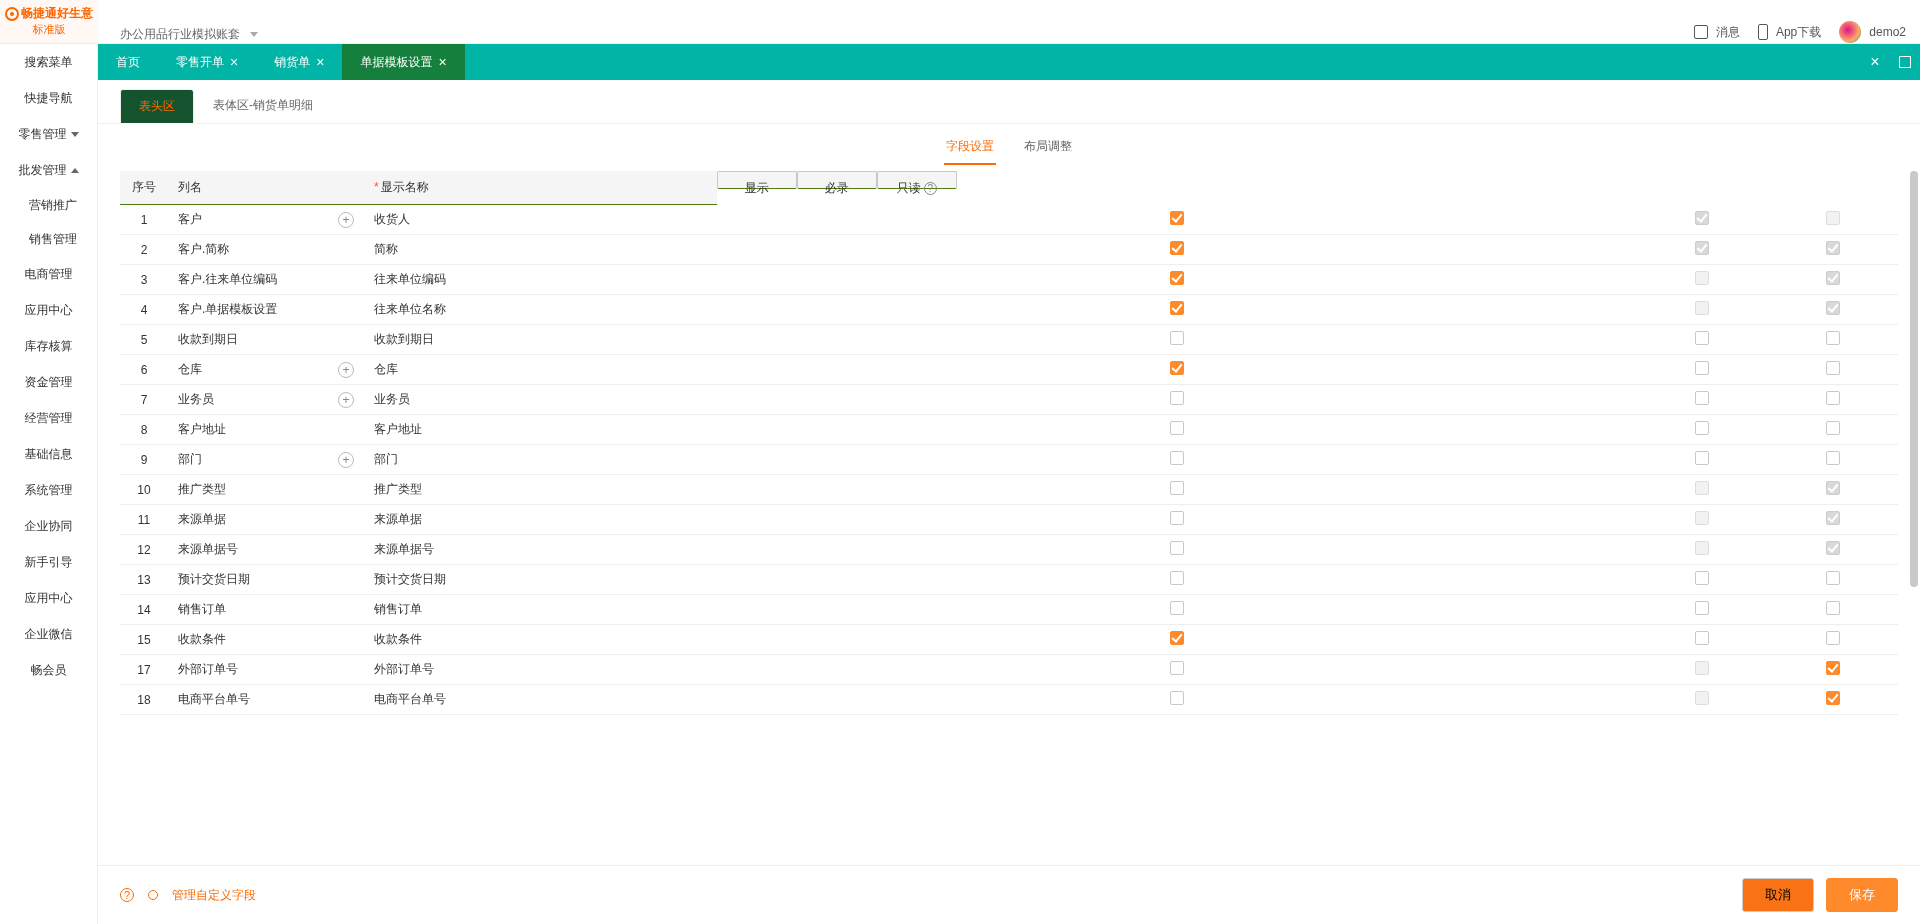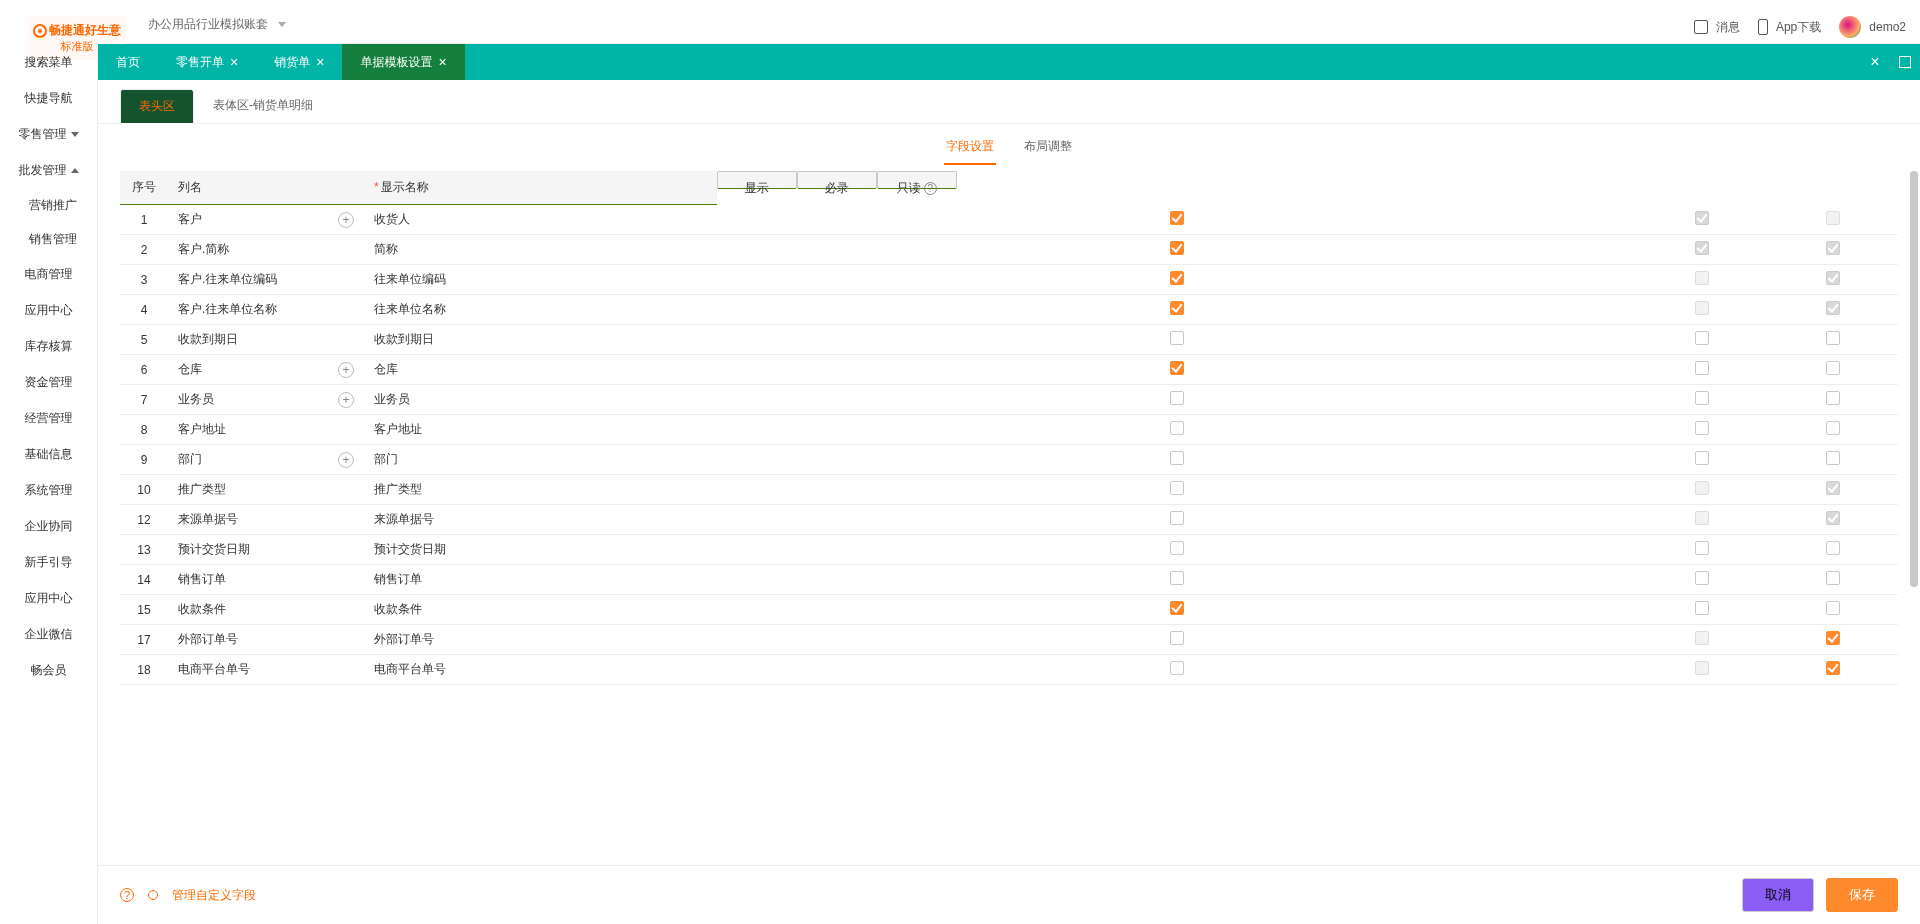--- a/index.html
+++ b/index.html
@@ -2,24 +2,23 @@
 <html><head>
 <meta charset="utf-8">
 <style>
 * { box-sizing: border-box; margin: 0; padding: 0; }
 html, body { height: 100%; font-family: "Microsoft YaHei", Arial, sans-serif; font-size: 12px; color: #333; background: #fff; }
 
 
 .top-header {
   height: 44px;
   display: flex;
-  align-items: flex-start;
-  padding: 16px 14px 0 0;
+  align-items: flex-end;
+  padding: 4px 14px 0 0;
   border-bottom: 1px solid #eee;
-  margin-left: 28px;
 }
 .logo-block {
   width: 98px;
   height: 44px;
   background: #fff8f4;
   display: flex;
   flex-direction: column;
   align-items: center;
   justify-content: center;
   gap: 0;
@@ -226,21 +225,21 @@
 .gear{
   width:14px;height:14px; position:relative; display:inline-block;
 }
 .gear::before{
   content:""; position:absolute; inset:2px; border:1.5px solid #ff6a00; border-radius:50%;
 }
 .footer-link{ color:#ff6a00; cursor:pointer;}
 .btn{
   padding:7px 22px; border-radius:3px; cursor:pointer; font-size:13px;
 }
-.btn-default{ border:1px solid #ccc; background:#8b5cf6;}
+.btn-default{ border:1px solid #ccc; background:#f97316;}
 .btn-primary{ border:1px solid #ff8a2b; background:#ff8a2b; color:#fff;}
 .footer .spacer{ flex:1;}
 
 
 .fake-scroll{
   position:absolute; right:2px; top:0; bottom:0; width:8px;
 }
 .fake-scroll .thumb{
   position:absolute; left:0; right:0; top:0; height:60%;
   background:#c9c9c9; border-radius:4px;
@@ -412,21 +411,21 @@
               <td class="center">3</td>
               <td>客户.往来单位编码</td>
               <td class="center"></td>
               <td>往来单位编码</td>
               <td class="center"><span class="chk on"></span></td>
               <td class="center"><span class="chk dis"></span></td>
               <td class="center"><span class="chk on dis"></span></td>
             </tr>
             <tr>
               <td class="center">4</td>
-              <td>客户.往来单位名称</td>
+              <td>客户.单据模板设置</td>
               <td class="center"></td>
               <td>往来单位名称</td>
               <td class="center"><span class="chk on"></span></td>
               <td class="center"><span class="chk dis"></span></td>
               <td class="center"><span class="chk on dis"></span></td>
             </tr>
             <tr>
               <td class="center">5</td>
               <td>收款到期日</td>
               <td class="center"></td>
@@ -469,20 +468,29 @@
               <td>部门</td>
               <td class="center"><span class="chk"></span></td>
               <td class="center"><span class="chk"></span></td>
               <td class="center"><span class="chk"></span></td>
             </tr>
             <tr>
               <td class="center">10</td>
               <td>推广类型</td>
               <td class="center"></td>
               <td>推广类型</td>
+              <td class="center"><span class="chk"></span></td>
+              <td class="center"><span class="chk dis"></span></td>
+              <td class="center"><span class="chk on dis"></span></td>
+            </tr>
+            <tr>
+              <td class="center">11</td>
+              <td>来源单据</td>
+              <td class="center"></td>
+              <td>来源单据</td>
               <td class="center"><span class="chk"></span></td>
               <td class="center"><span class="chk dis"></span></td>
               <td class="center"><span class="chk on dis"></span></td>
             </tr>
             <tr>
               <td class="center">12</td>
               <td>来源单据号</td>
               <td class="center"></td>
               <td>来源单据号</td>
               <td class="center"><span class="chk"></span></td>

